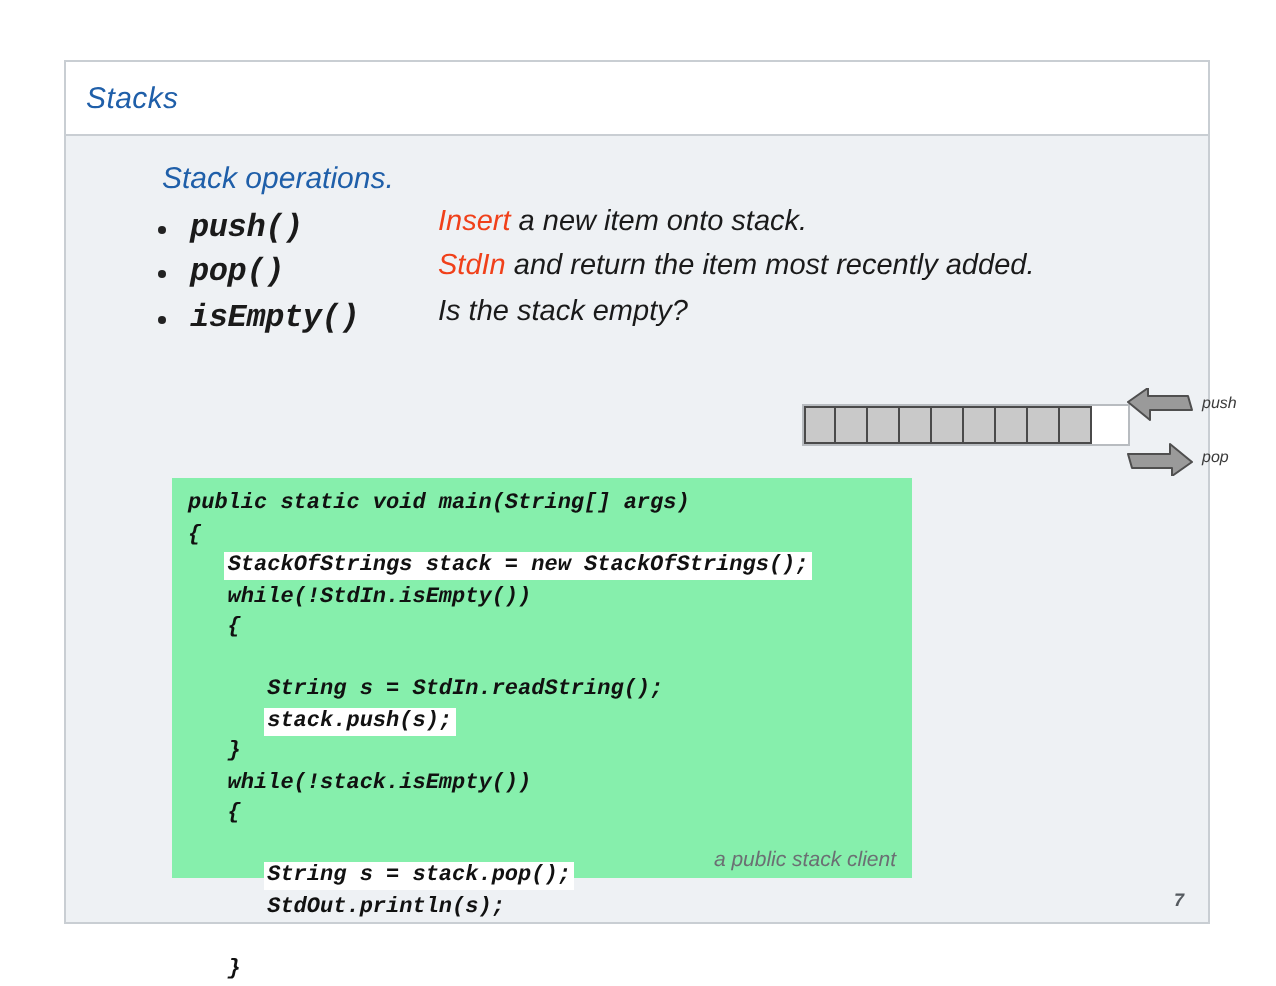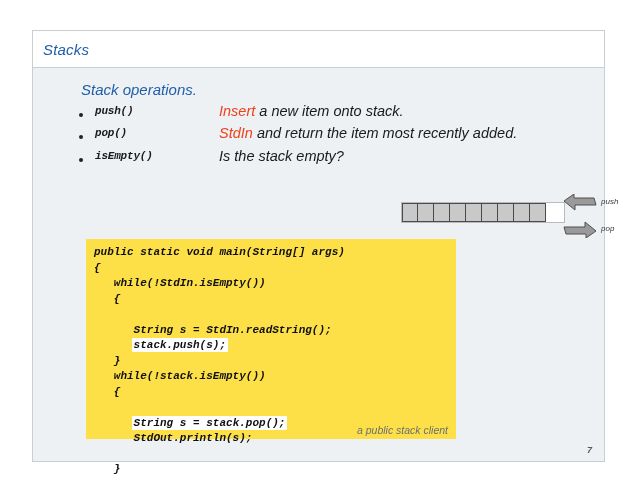--- a/index.html
+++ b/index.html
@@ -85,21 +85,21 @@
     height: 4px;
     background: #222222;
     border-radius: 50%;
   }
   .bullet-api {
     position: absolute;
     left: 16px;
     top: 0;
     font-family: "Liberation Mono", monospace;
     font-weight: bold;
-    font-size: 11px;
+    font-size: 16px;
     color: #1a1a1a;
     letter-spacing: -0.2px;
   }
   .bullet-desc {
     position: absolute;
     left: 140px;
     top: -2px;
     font-size: 14.5px;
     color: #1a1a1a;
     white-space: nowrap;
@@ -163,21 +163,21 @@
   #push-label { left: 232px; top: 3px; }
   #pop-label  { left: 232px; top: 30px; }
 
   
   #code-block {
     position: absolute;
     left: 53px;
     top: 170px;
     width: 370px;
     height: 200px;
-    background: #fde047;
+    background: #86efac;
     padding: 6px 13px 0 0;
     box-sizing: border-box;
   }
   .code-line {
     position: relative;
     font-family: "Liberation Mono", monospace;
     font-weight: bold;
     font-size: 11px;
     line-height: 15.5px;
     color: #111111;
@@ -269,20 +269,21 @@
           <polygon points="33,11 23,18 23,14 3,14 1,7 22,7 22,2" fill="#9a9a9a" stroke="#4f4f4f" stroke-width="1" stroke-linejoin="round"></polygon>
         </svg>
       </div>
       <div class="arrow-label" id="pop-label">pop</div>
     </div>
 
     <div id="code-block">
       <div id="code-lines">
           <div class="code-line">public static void main(String[] args)</div>
           <div class="code-line">{</div>
+          <div class="code-line">   <span class="hl">StackOfStrings stack = new StackOfStrings();</span></div>
           <div class="code-line">   while(!StdIn.isEmpty())</div>
           <div class="code-line">   {</div>
           <div class="code-line blank">&nbsp;</div>
           <div class="code-line">      String s = StdIn.readString();</div>
           <div class="code-line">      <span class="hl">stack.push(s);</span></div>
           <div class="code-line">   }</div>
           <div class="code-line">   while(!stack.isEmpty())</div>
           <div class="code-line">   {</div>
           <div class="code-line blank">&nbsp;</div>
           <div class="code-line">      <span class="hl">String s = stack.pop();</span></div>

